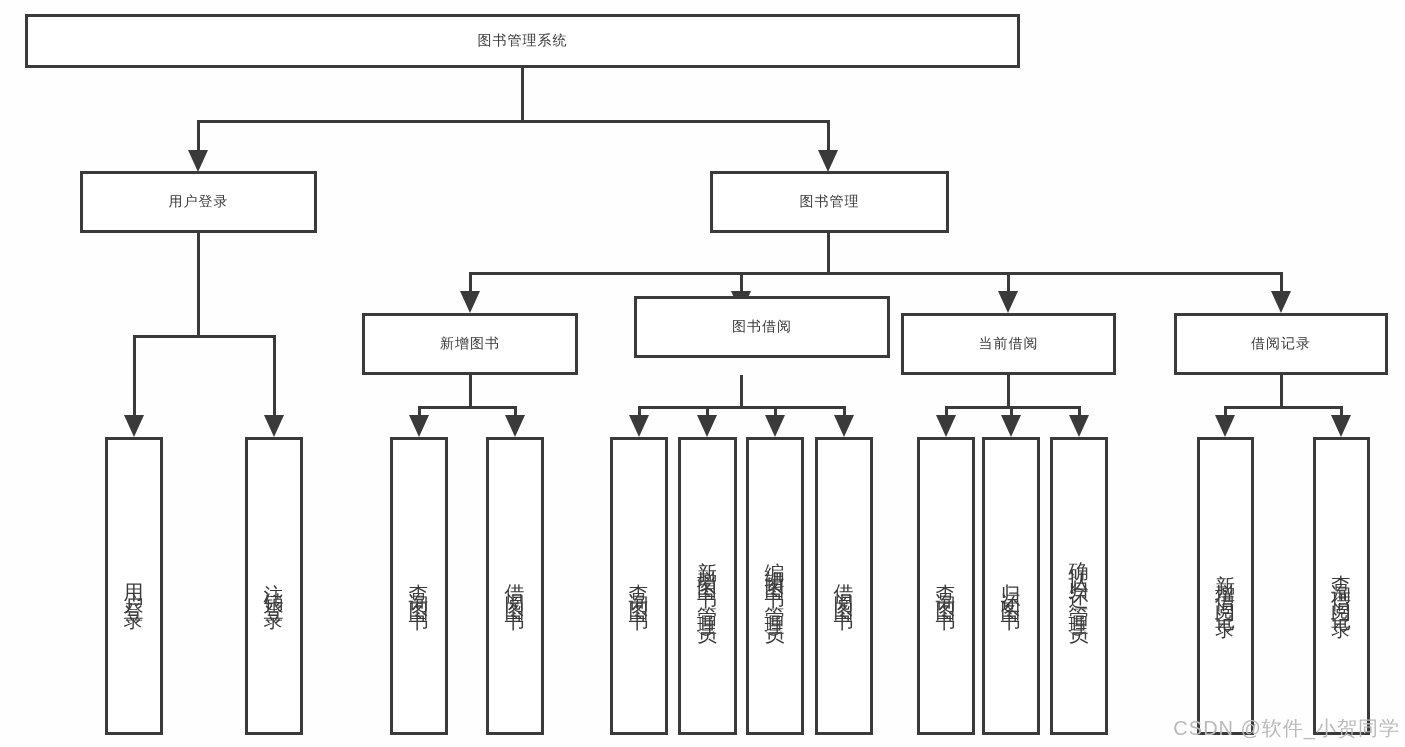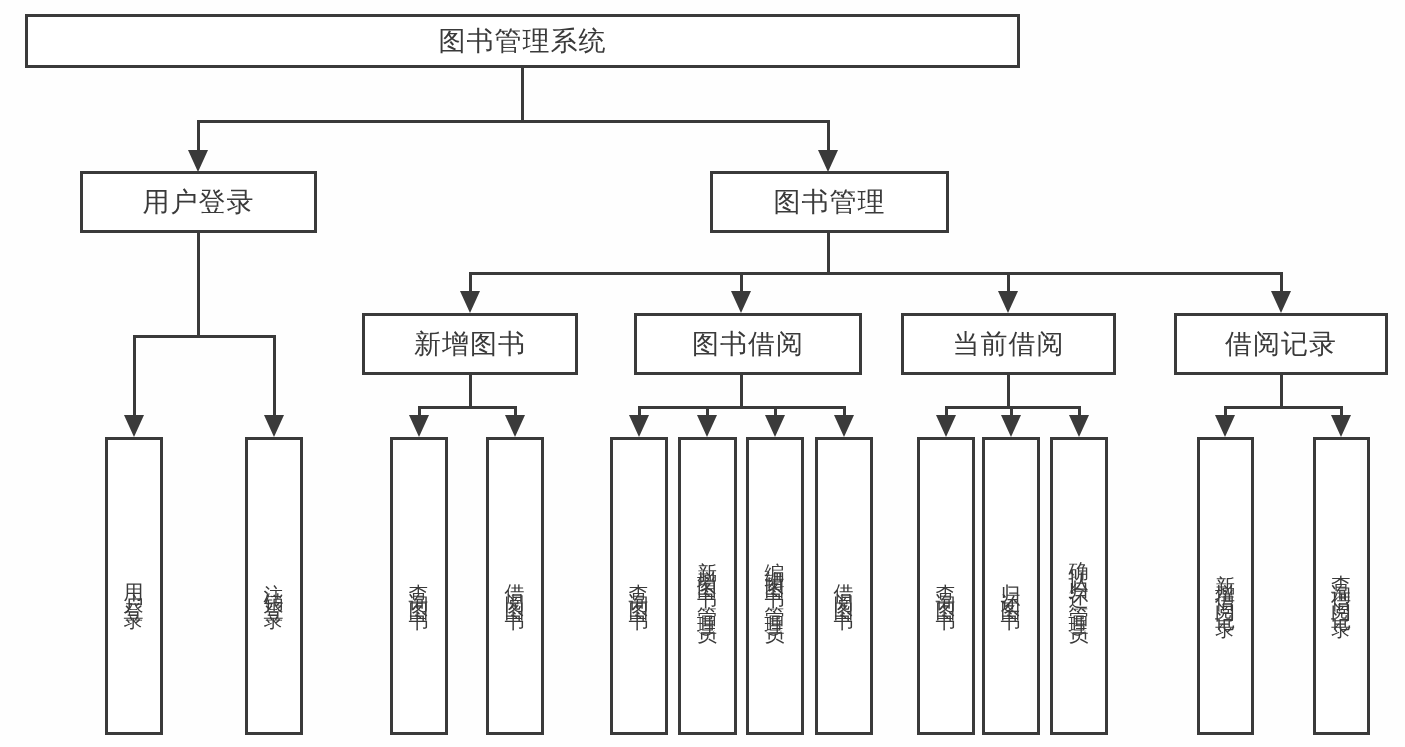--- a/index.html
+++ b/index.html
@@ -3,21 +3,21 @@
 <meta charset="utf-8">
 <style>
   html,body { margin:0; padding:0; background:#ffffff; }
   .stage {
     position:relative; width:1405px; height:747px; background:#fefefe;
     font-family:"Liberation Sans", sans-serif; color:#3a3a3a; overflow:hidden;
   }
   .box {
     position:absolute; background:#ffffff; border:3px solid #3a3a3a;
     box-sizing:border-box; display:flex; align-items:center; justify-content:center;
-    font-size:27px; letter-spacing:1px;
+    font-size:14px; letter-spacing:1px;
   }
   .leafbox { font-size:20px; }
   .vtext {
     writing-mode:vertical-rl; text-orientation:mixed;
     letter-spacing:9px; line-height:1;
   }
   .vline { position:absolute; width:3px; background:#3a3a3a; }
   .hline { position:absolute; height:3px; background:#3a3a3a; }
   .arrow {
     position:absolute; width:0; height:0;
@@ -66,21 +66,21 @@
   <div class="vline" style="left:1007px;top:272px;height:22px"></div>
   <div class="vline" style="left:1280px;top:272px;height:22px"></div>
   <div class="arrow" style="left:460px;top:291px"></div>
   <div class="arrow" style="left:731px;top:291px"></div>
   <div class="arrow" style="left:998px;top:291px"></div>
   <div class="arrow" style="left:1271px;top:291px"></div>
 
   <div class="box" style="left:362px;top:313px;width:216px;height:62px">
     <span>新增图书</span>
   </div>
-  <div class="box" style="left:634px;top:313px;width:228px;height:62px">
+  <div class="box" style="left:634px;top:296px;width:256px;height:62px">
     <span>图书借阅</span>
   </div>
   <div class="box" style="left:901px;top:313px;width:215px;height:62px">
     <span>当前借阅</span>
   </div>
   <div class="box" style="left:1174px;top:313px;width:214px;height:62px">
     <span>借阅记录</span>
   </div>
 
   <div class="vline" style="left:469px;top:375px;height:33px"></div>
@@ -154,14 +154,15 @@
     <span class="vtext">确认归还（管理员）</span>
   </div>
 
   <div class="box leafbox" style="left:1197px;top:437px;width:57px;height:298px">
     <span class="vtext">新增借阅记录</span>
   </div>
   <div class="box leafbox" style="left:1313px;top:437px;width:57px;height:298px">
     <span class="vtext">查询借阅记录</span>
   </div>
 
+  <div class="watermark">CSDN @软件_小贺同学</div>
 
 </div>
 
 </body></html>

